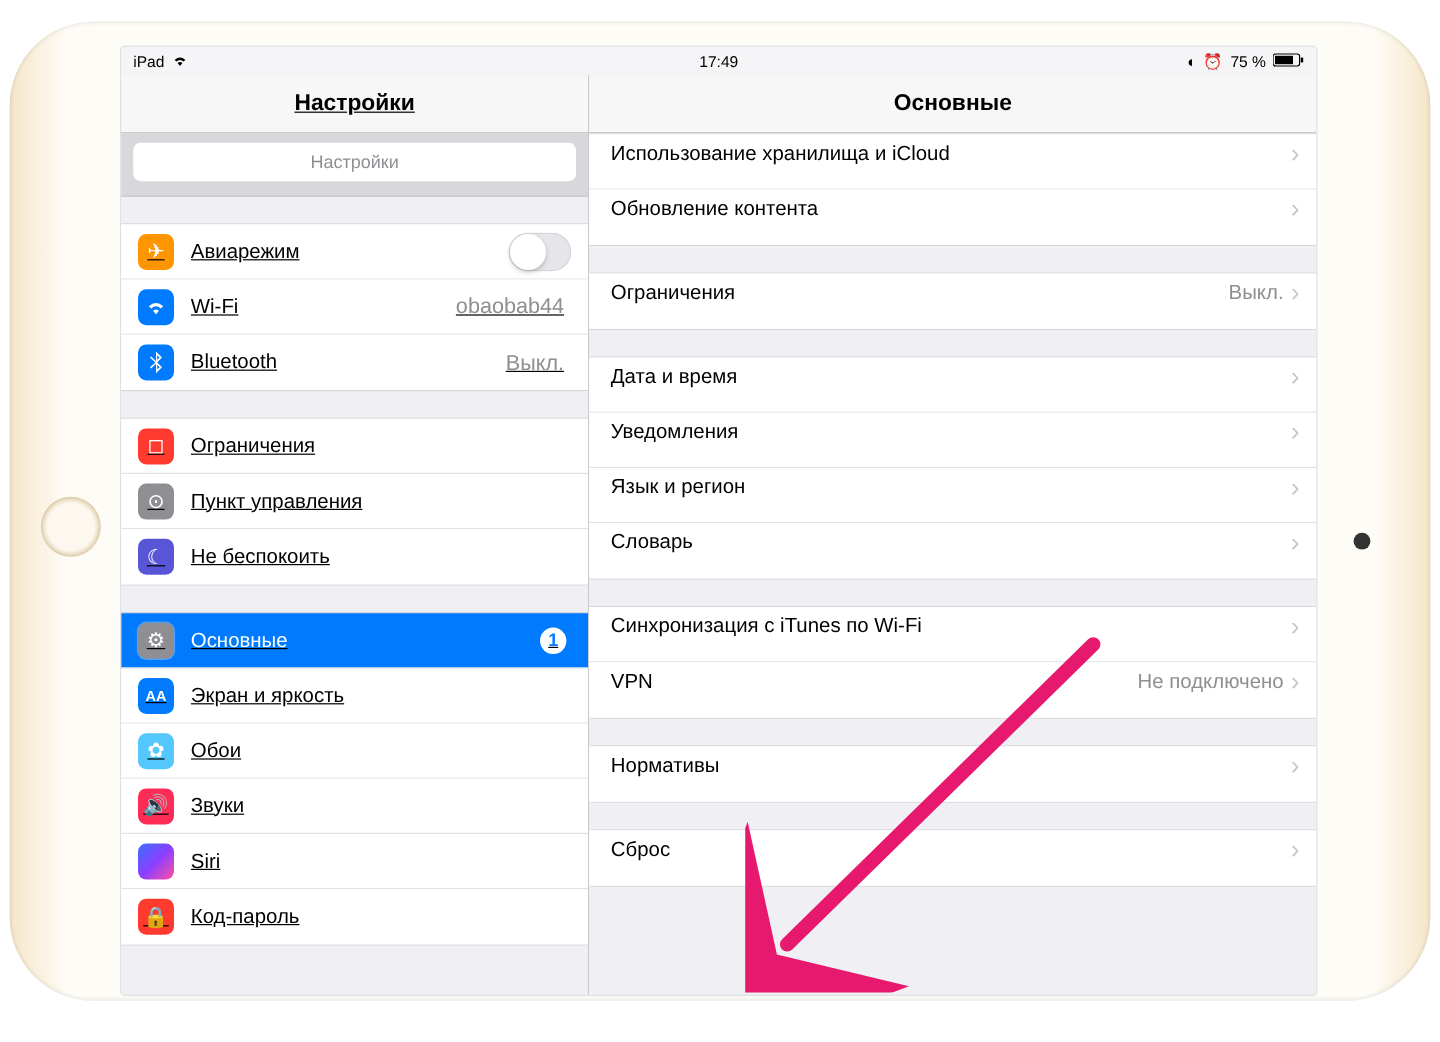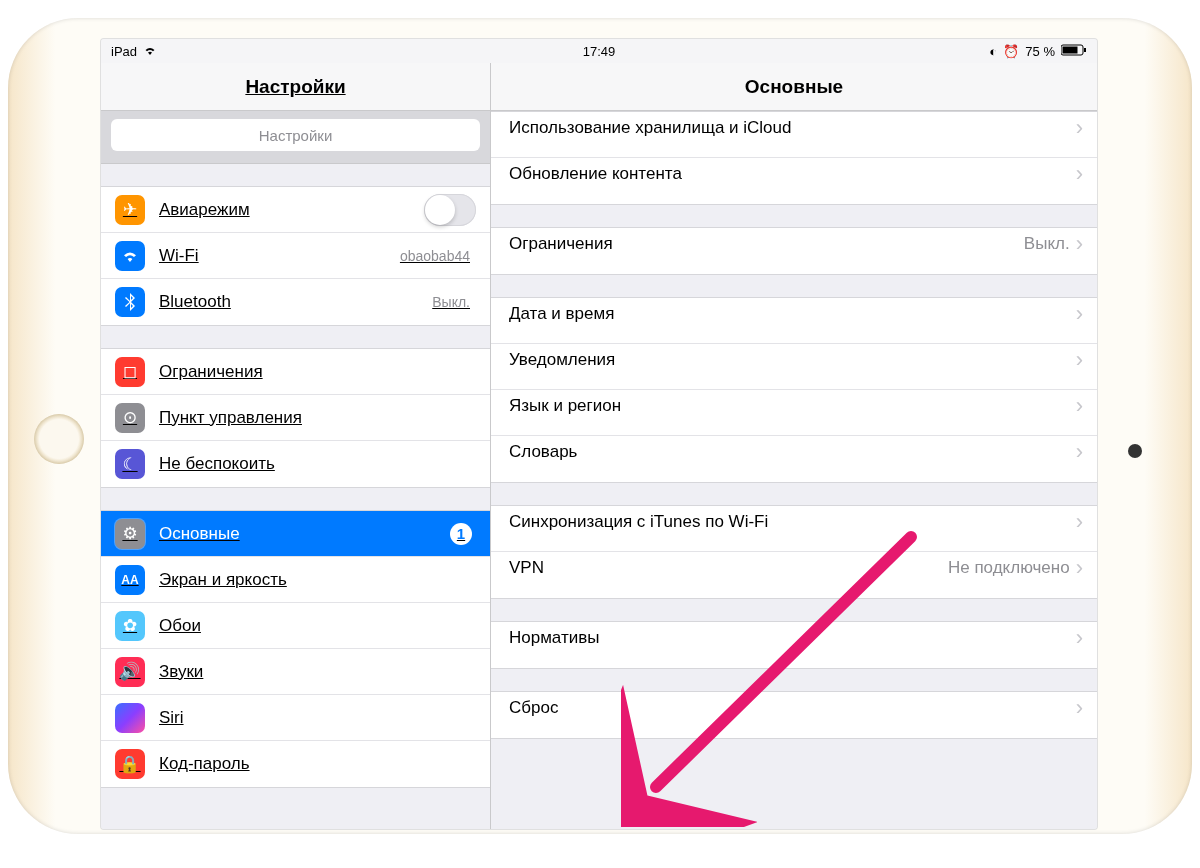--- a/index.html
+++ b/index.html
@@ -107,21 +107,21 @@
   }
   .row:last-child { border-bottom:none; }
   .row .icon {
     width:30px; height:30px; border-radius:7px;
     margin-right:14px;
     display:flex; align-items:center; justify-content:center;
     color:#fff; font-size:17px;
     flex:0 0 30px;
   }
   .row .label { flex:1; white-space:nowrap; overflow:hidden; text-overflow:ellipsis; }
-  .row .value { color:#8e8e93; font-size:14px; margin-right:6px;margin-left:16px; }
+  .row .value { color:#8e8e93; font-size:18px; margin-right:6px;margin-left:16px; }
   .row.selected { background:#007aff; color:#fff; }
   .row.selected .label { color:#fff; }
   .row.selected .icon { box-shadow: 0 0 0 1px rgba(255,255,255,.3); }
   .badge {
     width:22px; height:22px; border-radius:11px;
     background:#fff; color:#007aff;
     font-size:15px; font-weight:600;
     display:flex; align-items:center; justify-content:center;
     margin-right:4px;
   }

